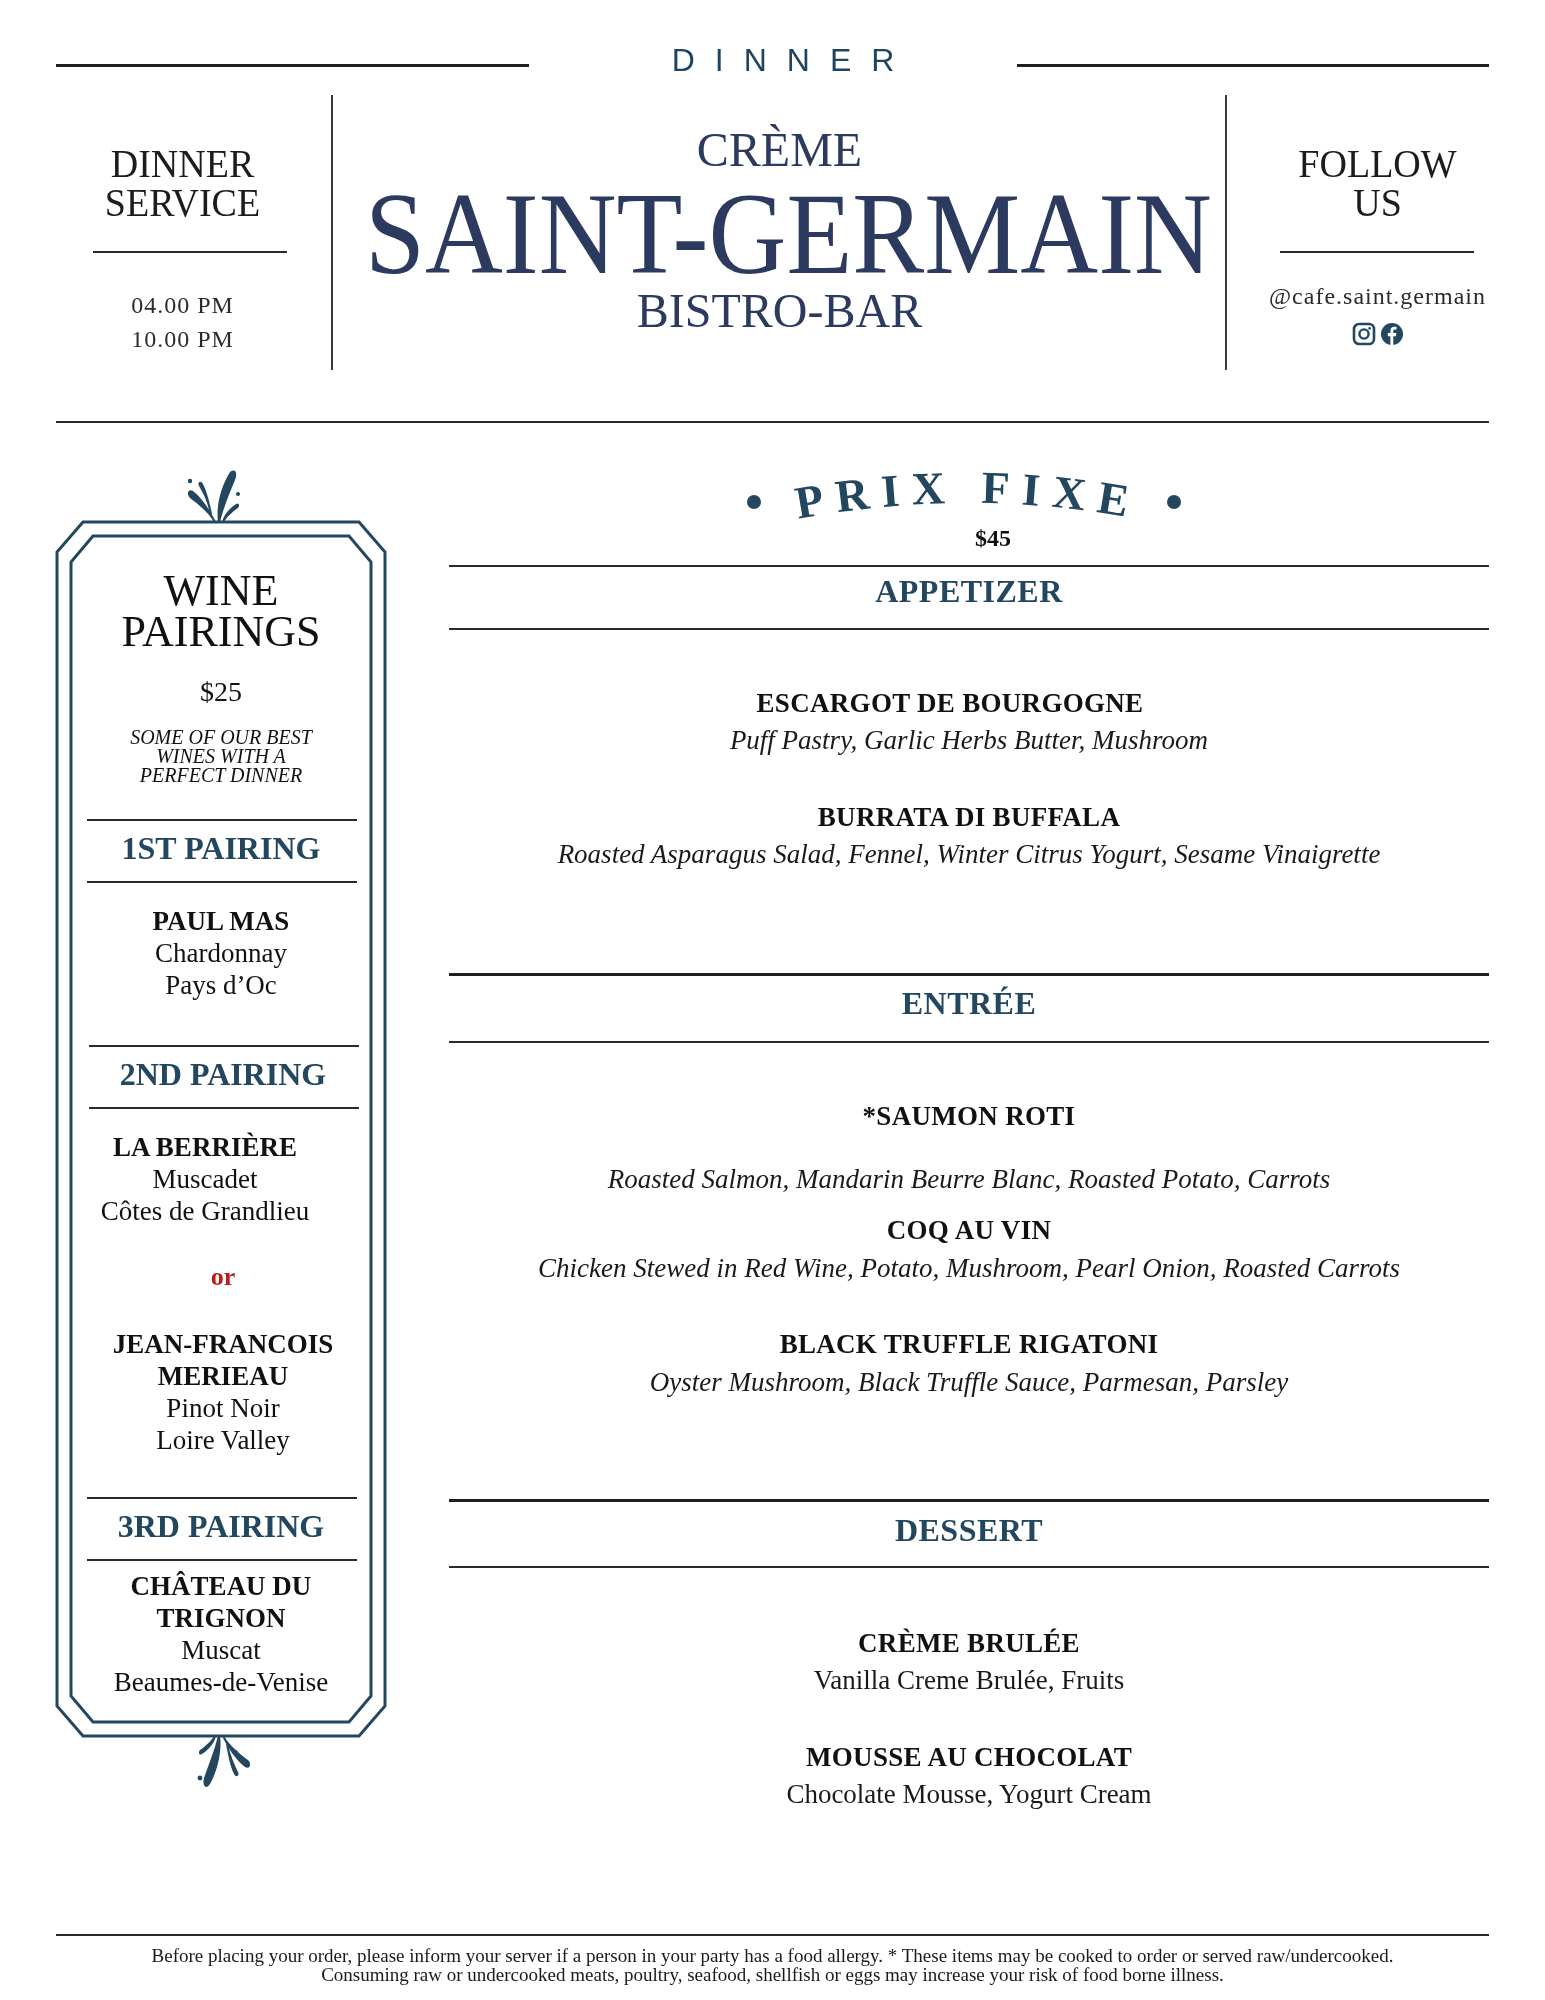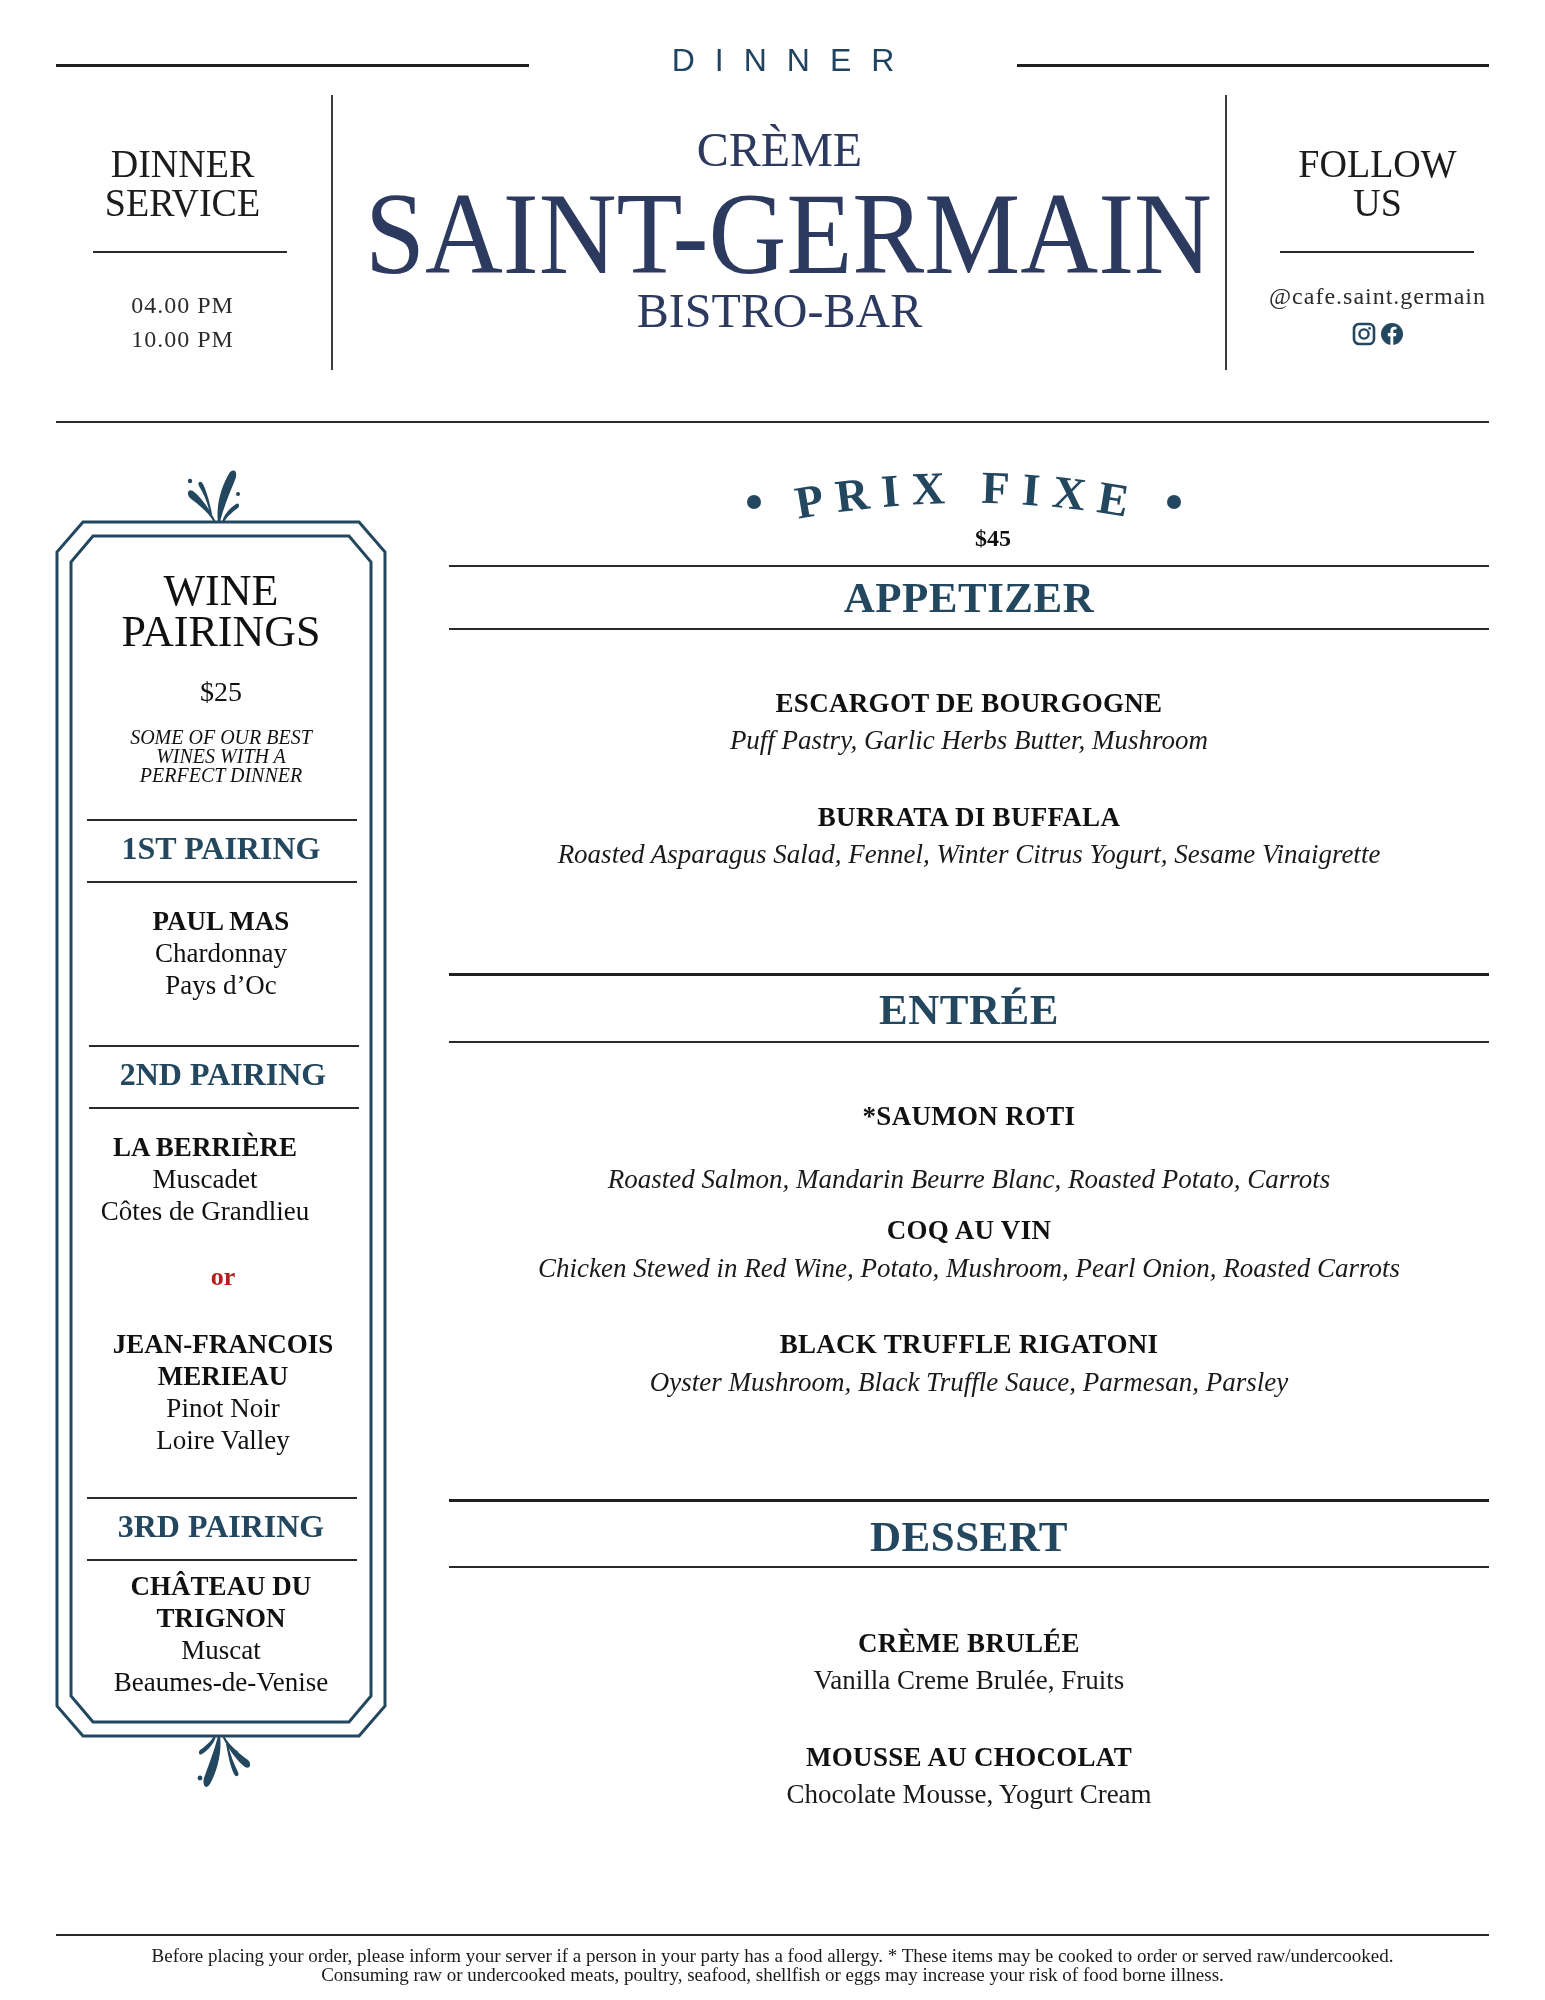--- a/index.html
+++ b/index.html
@@ -15,21 +15,21 @@
   
   .top-label { font-family: "Liberation Sans", "DejaVu Sans", sans-serif; font-size: 32px; letter-spacing: 20px; color: #1f4460; }
   .side-title { font-size: 40px; line-height: 39px; color: #1c1c1c; transform: scaleX(0.95); }
   .time { font-size: 24px; letter-spacing: 1px; color: #2b2b2b; line-height: 34px; }
   .handle { font-size: 24px; letter-spacing: 1px; color: #2b2b2b; }
   .brand-small { font-size: 48px; color: #2d3a60; }
   .brand-sub { font-size: 48px; color: #2d3a60; }
   .brand { color: #2d3a60; }
   .prix-dot { width: 14px; height: 14px; border-radius: 50%; background: #22475f; }
   .price { font-size: 24px; font-weight: bold; color: #111; }
-  .section-head { font-size: 43px; font-weight: bold; color: #22475f; letter-spacing: 0.5px; }
+  .section-head { font-size: 32px; font-weight: bold; color: #22475f; letter-spacing: 0.5px; }
   .dish-name { font-size: 27px; font-weight: bold; color: #111; letter-spacing: 0.3px; }
   .dish-desc { font-size: 27px; font-style: italic; color: #1a1a1a; }
   .dish-desc.plain { font-style: normal; }
 
   
   .wine-title { font-size: 44px; line-height: 42px; color: #111; }
   .wine-price { font-size: 28px; color: #111; }
   .wine-tag { font-size: 20px; line-height: 19px; font-style: italic; color: #111; }
   .pair-head { font-size: 32px; font-weight: bold; color: #22475f; }
   .wine-name { font-size: 27px; font-weight: bold; color: #111; line-height: 32px; }
@@ -179,21 +179,21 @@
   </div>
   <div class="abs prix-dot" style="left:1167px; top:495px;"></div>
   <div class="abs center price" style="left:473px; width:1040px; top:525px;">$45</div>
 </div>
 
 <div>
   <div class="hline" style="left:449px; top:565px; width:1040px;"></div>
   <div class="abs center section-head" style="left:449px; width:1040px; top:573px;">APPETIZER</div>
   <div class="hline" style="left:449px; top:628px; width:1040px;"></div>
 
-  <div class="abs center dish-name" style="left:449px; width:1040px; top:688px;">ESCARGOT DE BOURGOGNE</div>
+  <div class="abs center dish-name" style="left:430px; width:1040px; top:688px;">ESCARGOT DE BOURGOGNE</div>
   <div class="abs center dish-desc" style="left:449px; width:1040px; top:725px;">Puff Pastry, Garlic Herbs Butter, Mushroom</div>
   <div class="abs center dish-name" style="left:449px; width:1040px; top:802px;">BURRATA DI BUFFALA</div>
   <div class="abs center dish-desc" style="left:449px; width:1040px; top:839px;">Roasted Asparagus Salad, Fennel, Winter Citrus Yogurt, Sesame Vinaigrette</div>
 </div>
 
 <div>
   <div class="hline thick" style="left:449px; top:973px; width:1040px;"></div>
   <div class="abs center section-head" style="left:449px; width:1040px; top:985px;">ENTRÉE</div>
   <div class="hline" style="left:449px; top:1041px; width:1040px;"></div>
 

